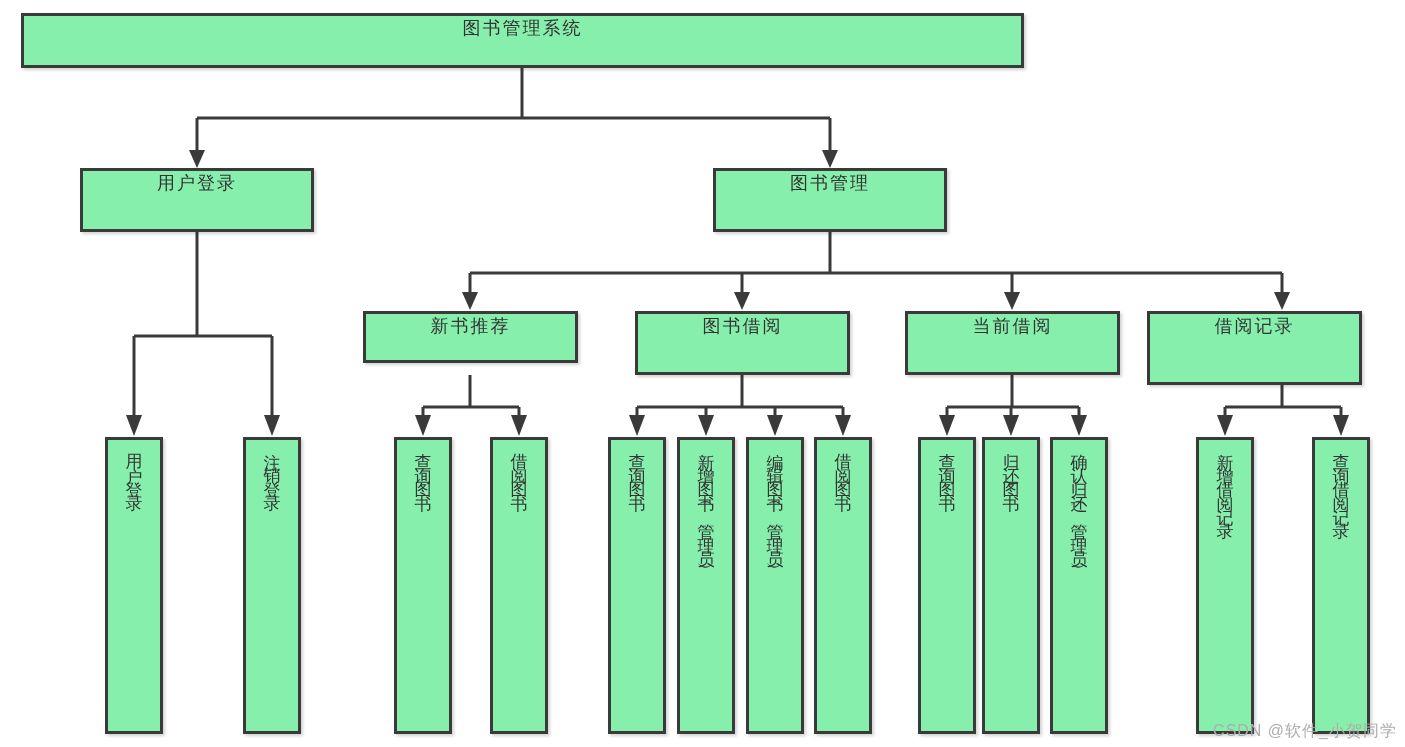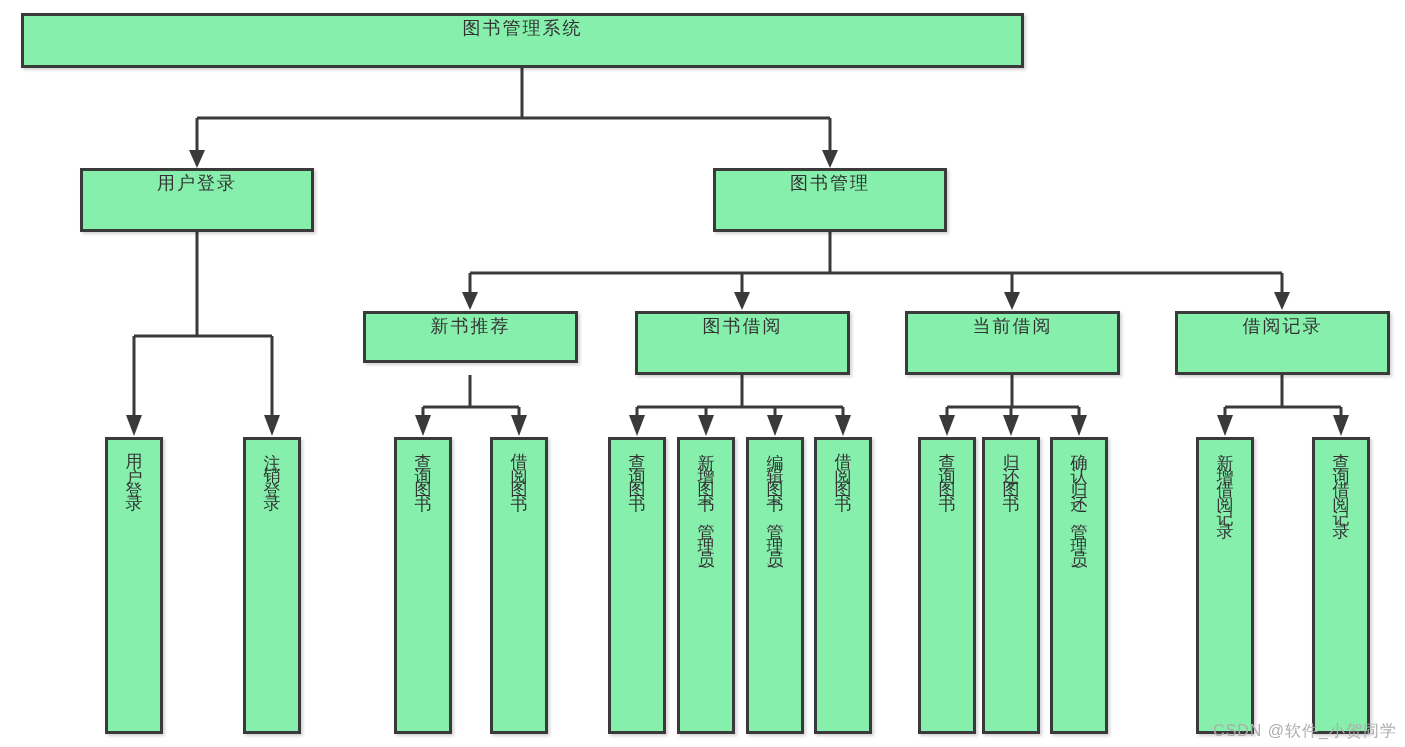--- a/index.html
+++ b/index.html
@@ -70,21 +70,21 @@
 
   <div class="box h" style="left:363px;top:311px;width:215px;height:52px">
     <span>新书推荐</span>
   </div>
   <div class="box h" style="left:635px;top:311px;width:215px;height:64px">
     <span>图书借阅</span>
   </div>
   <div class="box h" style="left:905px;top:311px;width:215px;height:64px">
     <span>当前借阅</span>
   </div>
-  <div class="box h" style="left:1175px;top:311px;width:215px;height:64px">
+  <div class="box h" style="left:1147px;top:311px;width:215px;height:74px">
     <span>借阅记录</span>
   </div>
 
   <div class="box v" style="left:105px;top:437px;width:58px;height:297px">
     <span>用户登录</span>
   </div>
   <div class="box v" style="left:243px;top:437px;width:58px;height:297px">
     <span>注销登录</span>
   </div>
 

